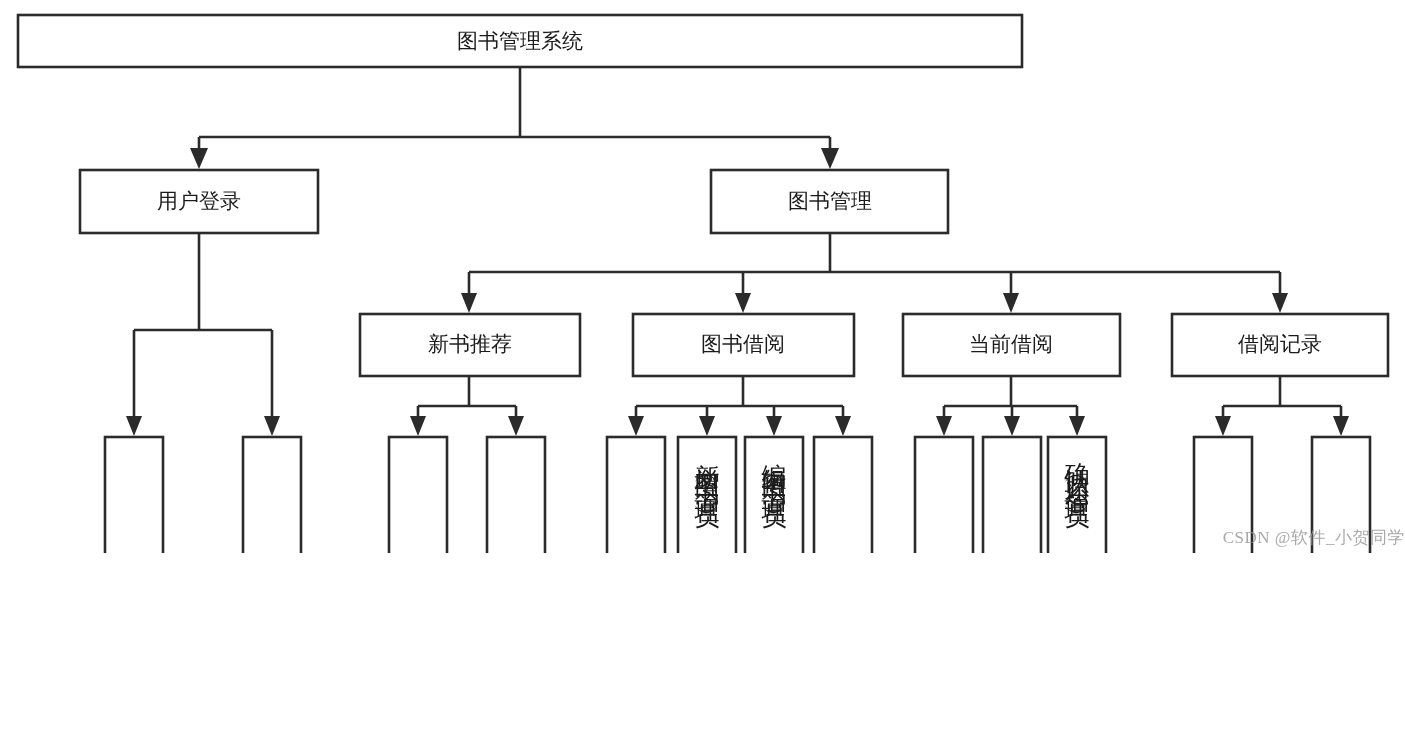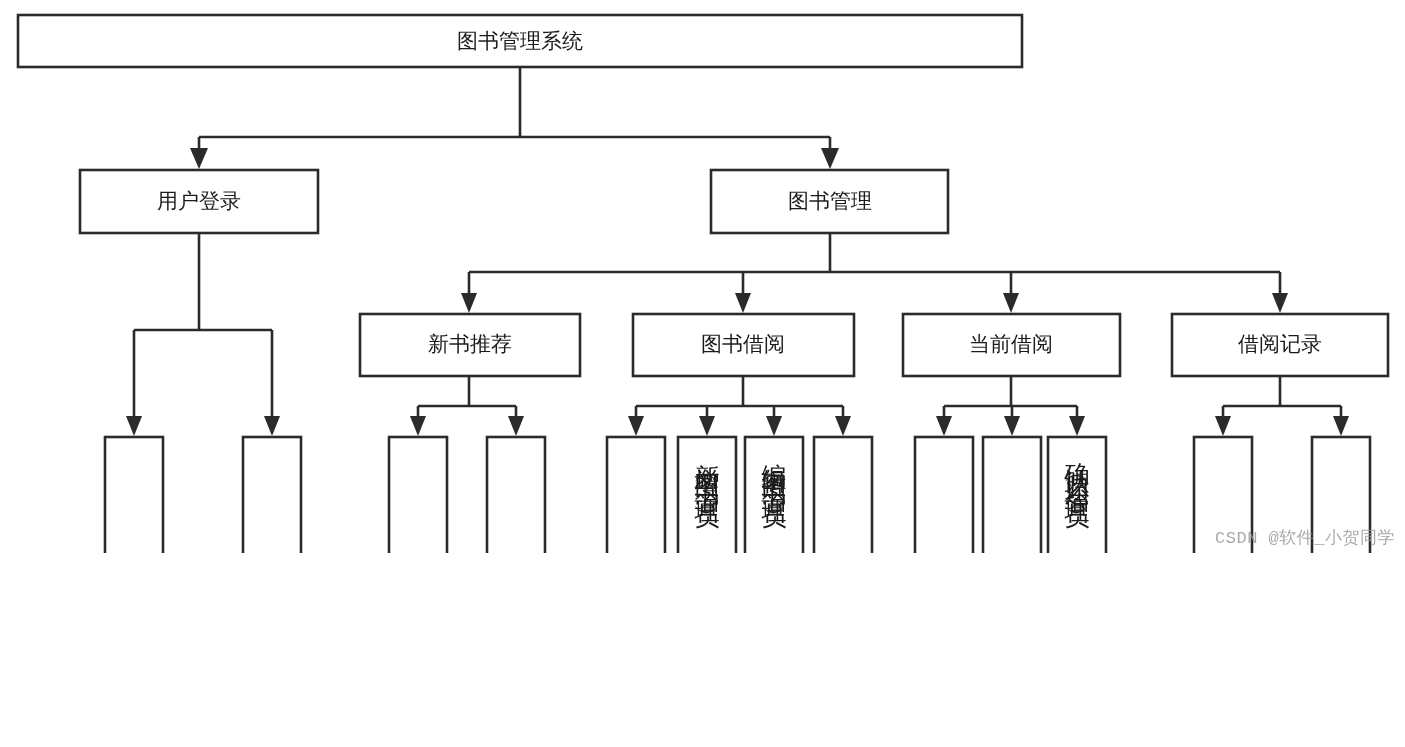--- a/index.html
+++ b/index.html
@@ -71,23 +71,23 @@
     text-orientation: upright;
     font-family: "DejaVu Sans", "Liberation Sans", sans-serif;
     font-size: 25px;
     line-height: 1;
     letter-spacing: 6px;
     color: #1b1b1b;
     white-space: nowrap;
   }
   .watermark {
     position: absolute;
-    right: 10px;
+    right: 0;
     bottom: 4px;
-    font-family: Liberation Mono, monospace;
+    font-family: Liberation Serif, serif;
     font-size: 17px;
     color: #9a9a9a;
     opacity: 0.85;
     white-space: nowrap;
     letter-spacing: 0.5px;
   }
 </style>
 </head>
 <body>
 

